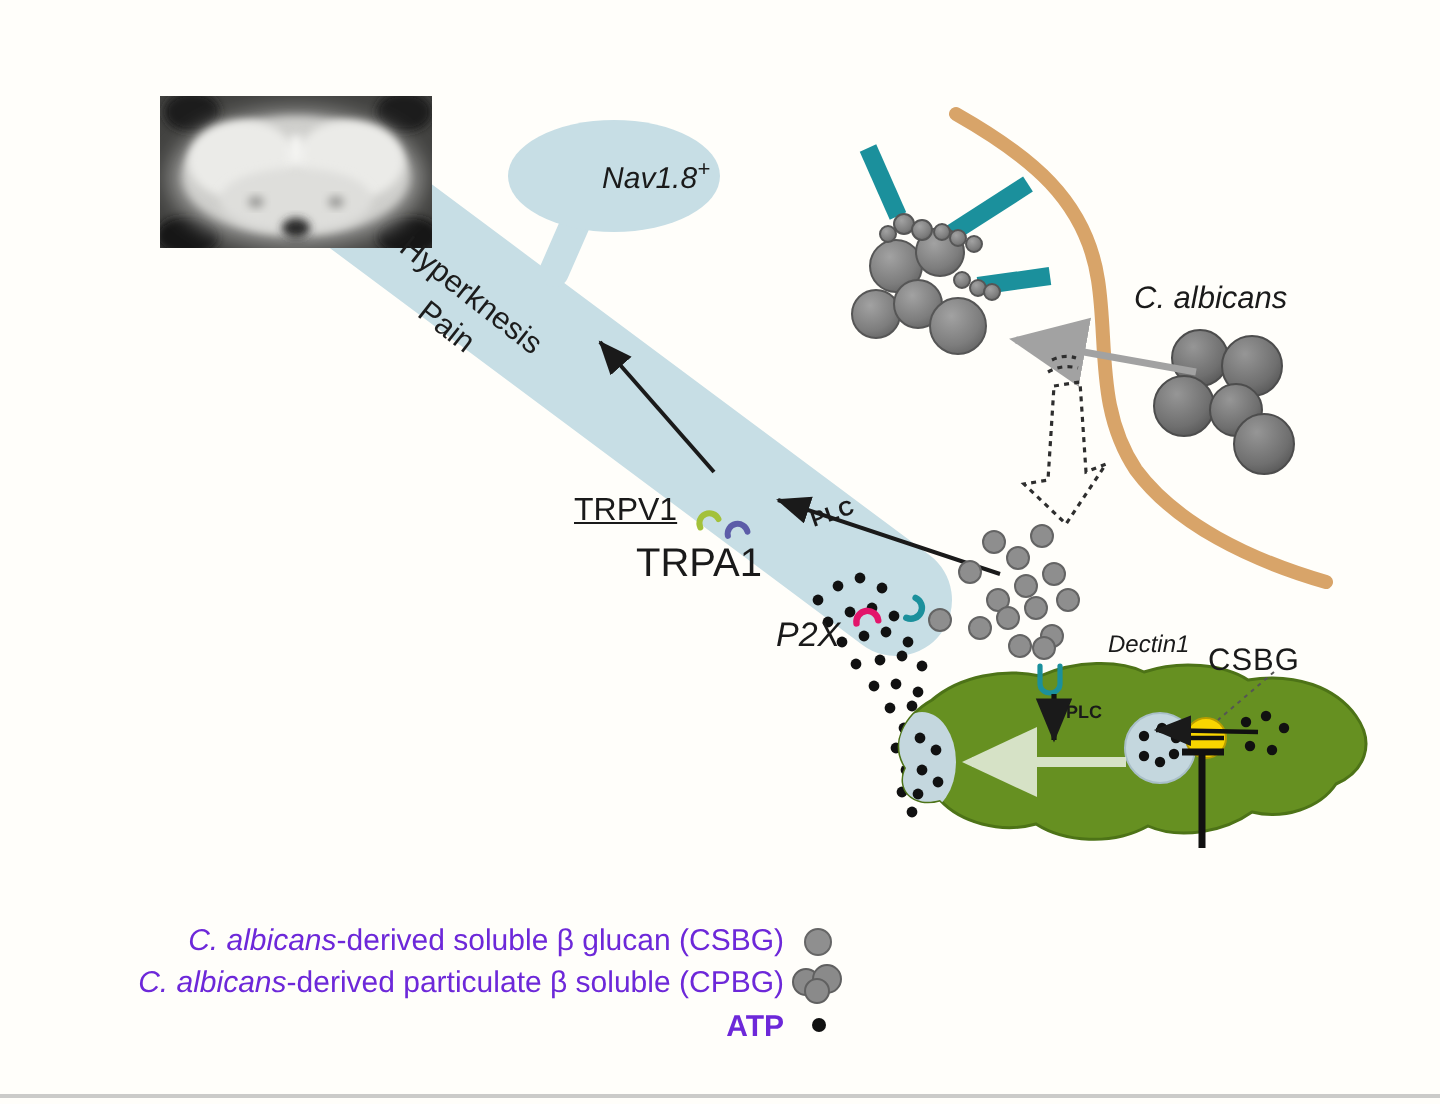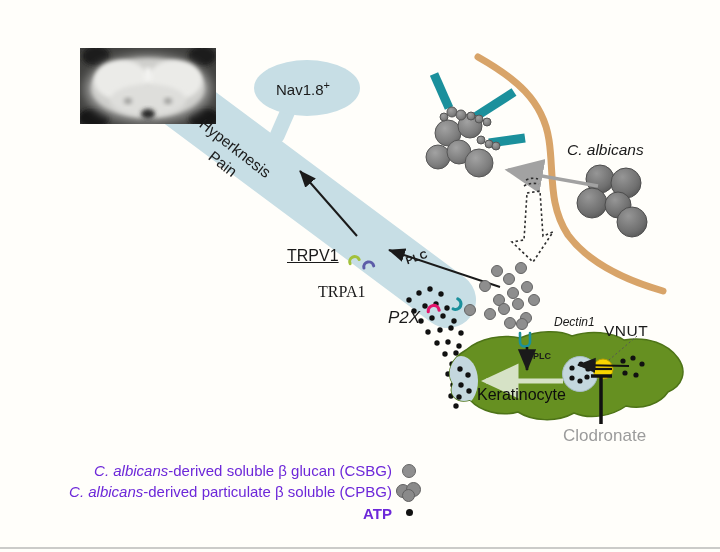--- a/index.html
+++ b/index.html
@@ -1,25 +1,25 @@
 <!DOCTYPE html>
 <html><head>
 <meta charset="utf-8">
 <style>
   html,body{margin:0;padding:0;background:#e9e9e9;}
   #stage{position:relative;width:720px;height:552px;background:#fffefa;overflow:hidden;
          font-family:"Liberation Sans", sans-serif;color:#1a1a1a;}
   #art{position:absolute;left:0;top:0;}
   .lbl{position:absolute;white-space:nowrap;color:#1a1a1a;}
-  .lbl-nav{left:276px;top:79px;width:96px;text-align:left;font-size:15px;}
+  .lbl-nav{left:259px;top:79px;width:96px;text-align:right;font-size:15px;font-style:italic;}
   .lbl-nav sup{font-size:11px;}
   .lbl-fiber{left:197px;top:106px;width:112px;text-align:center;font-size:15.5px;line-height:1.3;
              transform:rotate(38deg);transform-origin:left top;color:#1c1c1c;}
   .lbl-trpv1{left:287px;top:247px;font-size:16px;text-decoration:underline;}
-  .lbl-trpa1{left:318px;top:283px;font-size:16px;font-family:Liberation Serif, serif;}
+  .lbl-trpa1{left:318px;top:271px;font-size:20px;}
   .lbl-p2x{left:388px;top:308px;font-size:17px;font-style:italic;}
   .lbl-plc-nerve{left:404px;top:255px;font-size:10.5px;font-weight:bold;letter-spacing:.5px;
                  transform:rotate(-19deg);transform-origin:left top;}
   .lbl-calbicans{left:567px;top:141px;font-size:15.5px;font-style:italic;}
   .lbl-dectin{left:554px;top:315px;font-size:12px;font-style:italic;}
   .lbl-vnut{left:604px;top:322px;font-size:15.5px;letter-spacing:.5px;}
   .lbl-plc-cell{left:533px;top:351px;font-size:9px;font-weight:bold;}
   .lbl-kerat{left:477px;top:386px;font-size:16px;color:#0d0d0d;}
   .lbl-clod{left:563px;top:426px;font-size:17px;color:#9b9b9b;}
   .legend-row{position:absolute;left:0;width:392px;text-align:right;font-size:15px;color:#6d28d9;}
@@ -261,24 +261,22 @@
   <div class="lbl lbl-fiber">
     <div>Hyperknesis</div>
     <div>Pain</div>
   </div>
   <div class="lbl lbl-trpv1">TRPV1</div>
   <div class="lbl lbl-trpa1">TRPA1</div>
   <div class="lbl lbl-plc-nerve">PLC</div>
   <div class="lbl lbl-p2x">P2X</div>
   <div class="lbl lbl-calbicans">C. albicans</div>
   <div class="lbl lbl-dectin">Dectin1</div>
-  <div class="lbl lbl-vnut">VNUT</div>
+  <div class="lbl lbl-vnut">CSBG</div>
   <div class="lbl lbl-plc-cell">PLC</div>
-  <div class="lbl lbl-kerat">Keratinocyte</div>
-  <div class="lbl lbl-clod">Clodronate</div>
 
   <div>
     <div class="legend-row lg1"><span class="it">C. albicans</span><span>-derived soluble β glucan (CSBG)</span></div>
     <div class="legend-row lg2"><span class="it">C. albicans</span><span>-derived particulate β soluble (CPBG)</span></div>
     <div class="legend-row lg3"><span class="it"></span><span>ATP</span></div>
     <div class="licon dot-csbg"></div>
     <div class="licon cluster-cpbg">
         <span class="cp1"></span>
         <span class="cp2"></span>
         <span class="cp3"></span>

